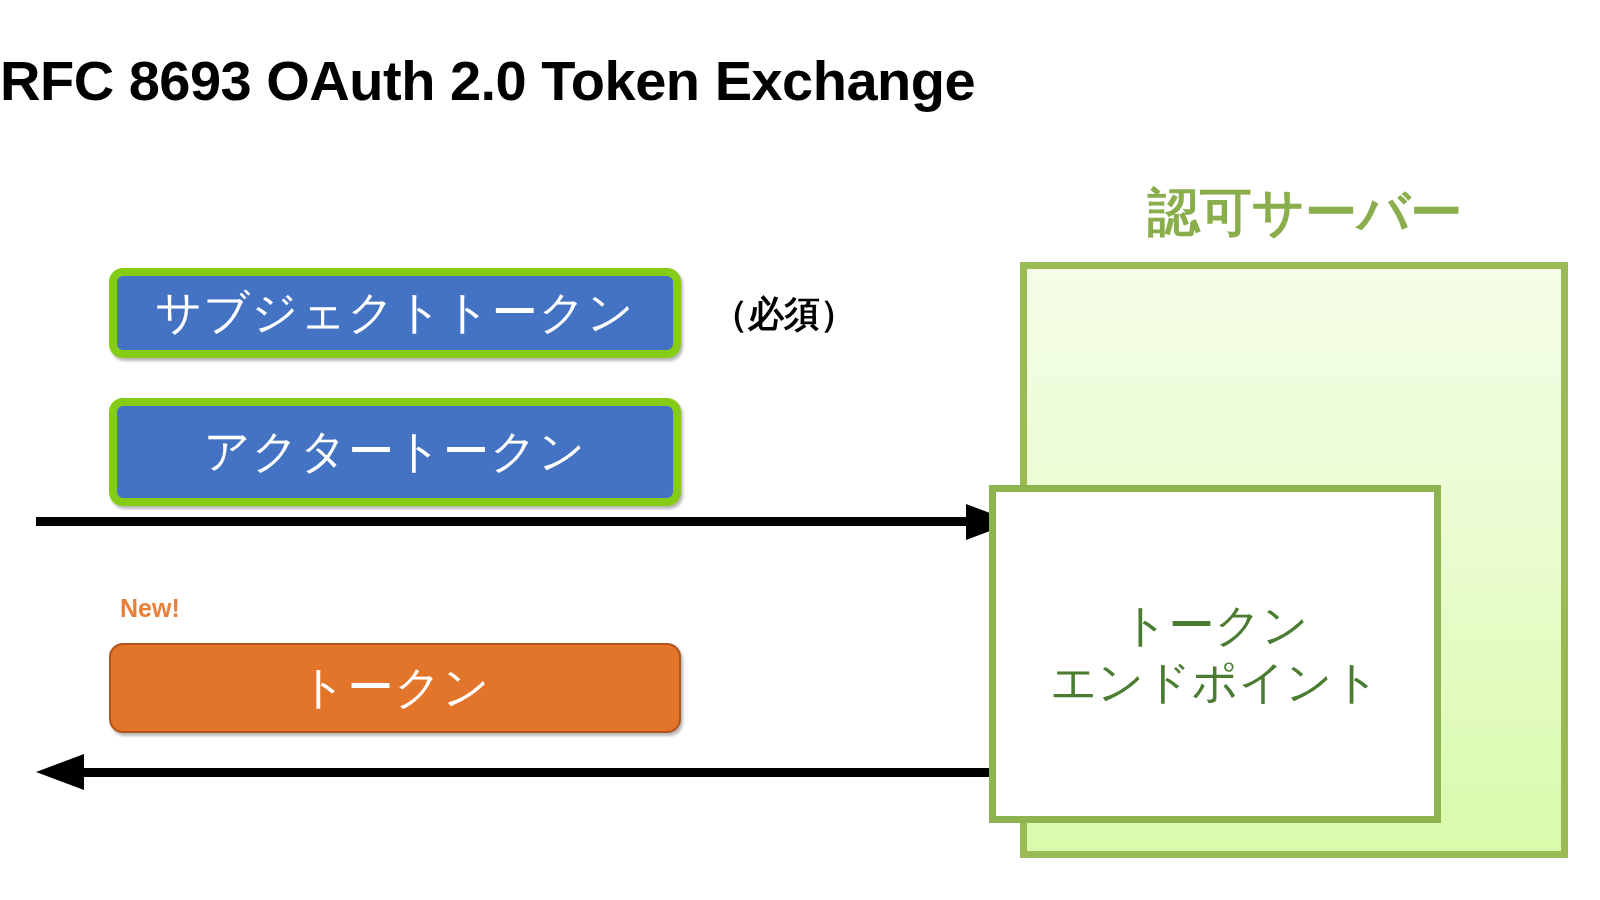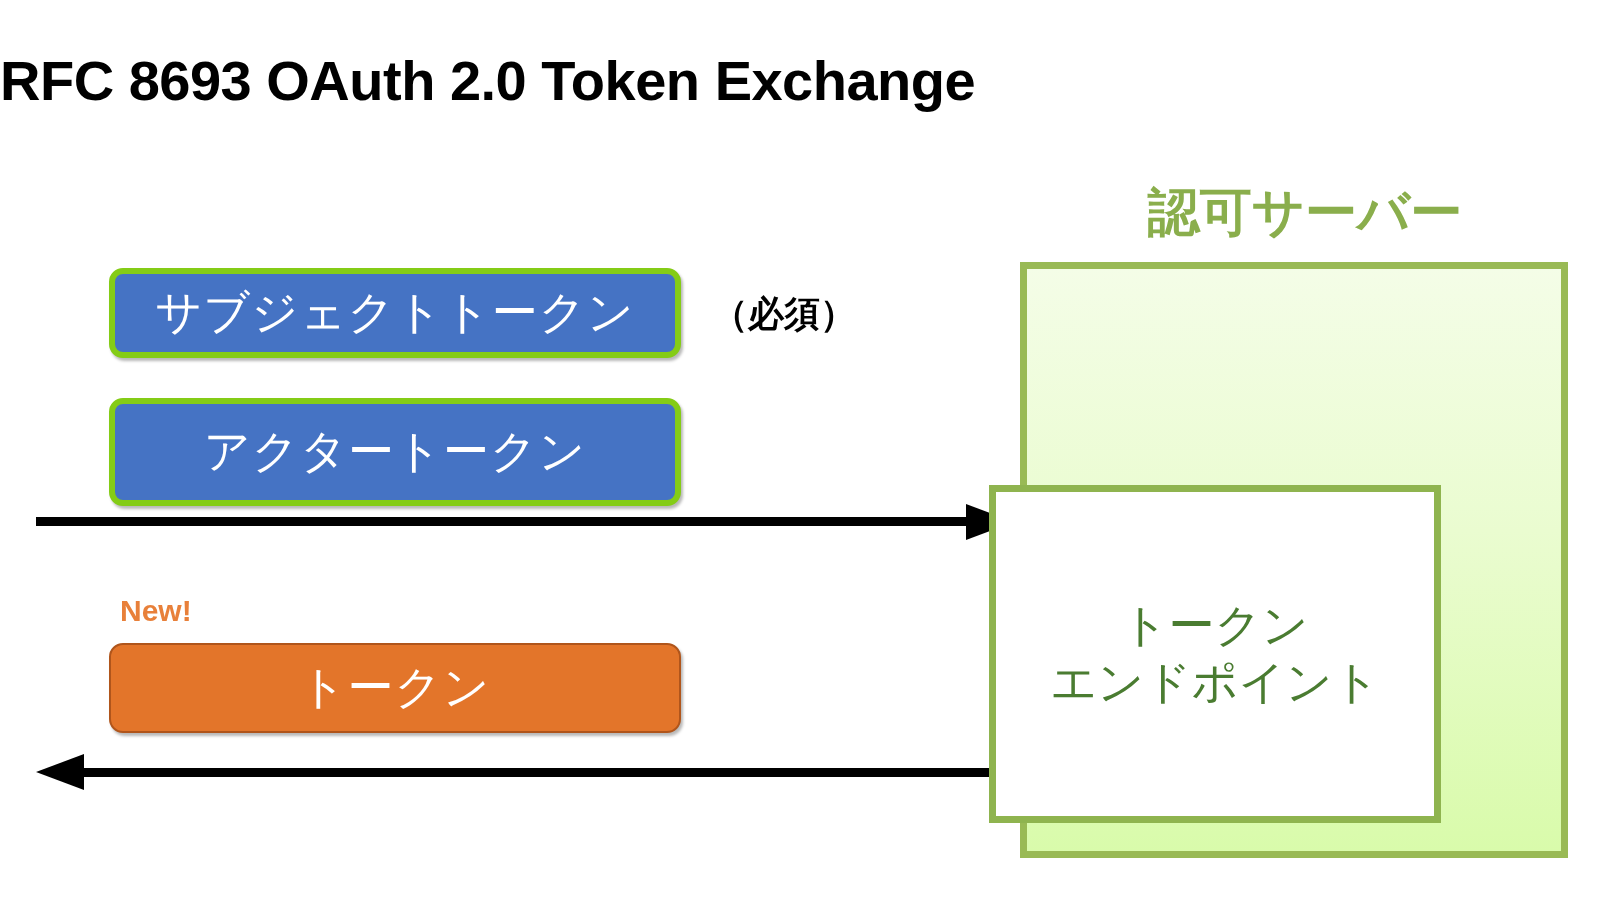--- a/index.html
+++ b/index.html
@@ -87,21 +87,21 @@
     justify-content: center;
     color: #ffffff;
     font-size: 46px;
     font-weight: 400;
     letter-spacing: 1px;
     white-space: nowrap;
     box-shadow: 2px 3px 3px rgba(0,0,0,0.28);
   }
   .pill.blue {
     background: #4573c4;
-    border: 6px solid #84cc16;
+    border: 8px solid #84cc16;
   }
   .pill.orange {
     background: #e3752a;
     border: 2px solid #b0551b;
   }
   #pill-subject-token { left: 109px; top: 268px;  width: 572px; height: 90px; }
   #pill-actor-token   { left: 109px; top: 398px;  width: 572px; height: 108px; }
   #pill-new-token     { left: 109px; top: 643px;  width: 572px; height: 90px; }
 
   
@@ -113,21 +113,21 @@
     white-space: nowrap;
   }
   #requirement-subject { left: 712px; top: 290px; font-family: Liberation Mono, monospace; }
   #requirement-actor   { left: 712px; top: 418px; }
 
   
   #new-badge {
     position: absolute;
     left: 120px;
     top: 594px;
-    font-size: 30px;
+    font-size: 25px;
     font-weight: bold;
     color: #e8803a;
     white-space: nowrap;
   }
 
   
   .arrow { position: absolute; }
   #arrow-request  { left: 36px; top: 500px;  width: 978px; height: 46px; }
   #arrow-response { left: 36px; top: 750px;  width: 978px; height: 46px; }
 </style>

